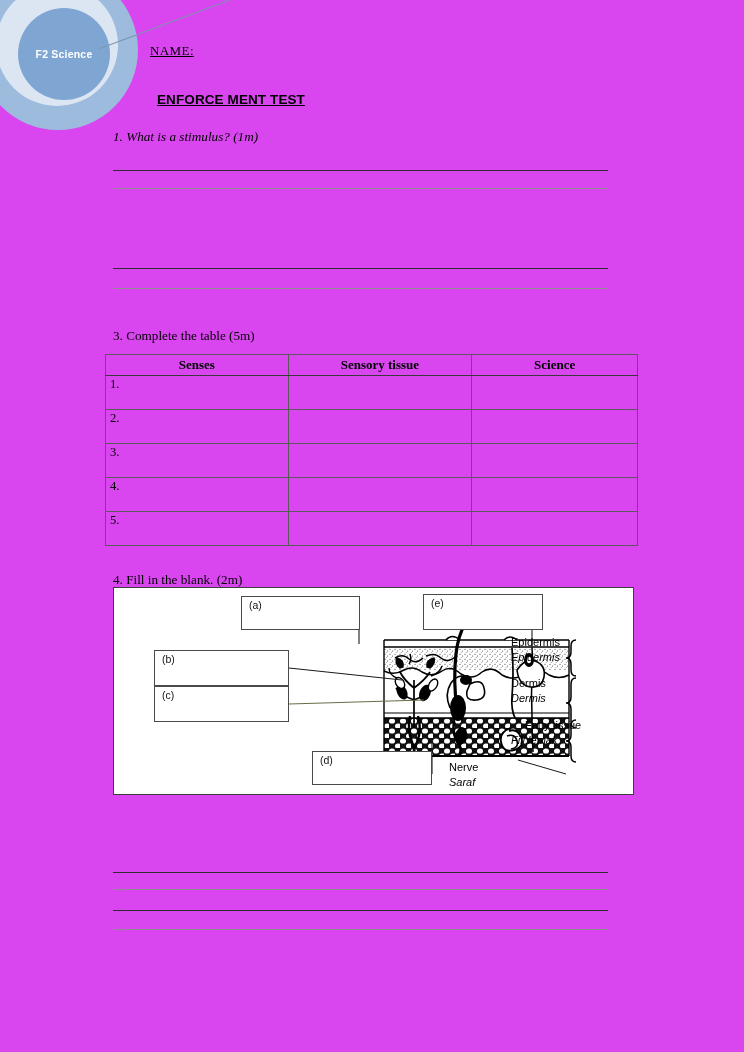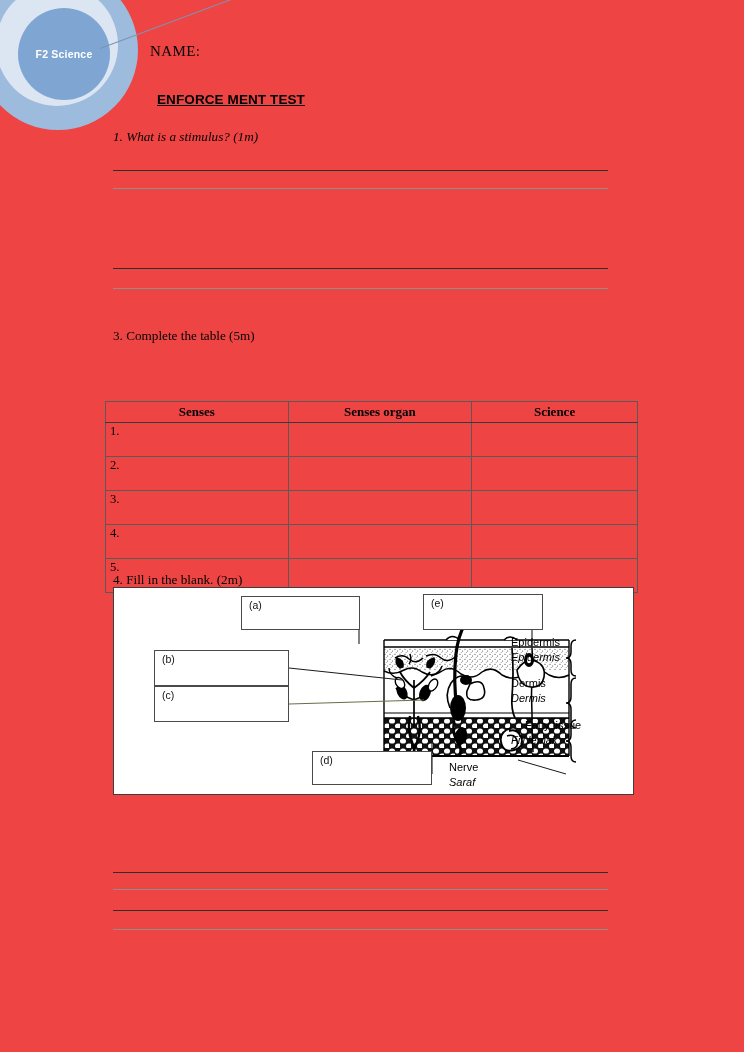--- a/index.html
+++ b/index.html
@@ -9,21 +9,21 @@
   }
   body {
     font-family: "Liberation Serif", serif;
     color: #000000;
   }
   .page {
     position: relative;
     width: 744px;
     height: 1052px;
     overflow: hidden;
-    background: #ef4444;
+    background: #d946ef;
   }
 
   
   .logo {
     position: absolute;
     left: -22px;
     top: -30px;
     width: 160px;
     height: 160px;
   }
@@ -70,22 +70,23 @@
     background: #7d92b3;
     transform: rotate(-20.5deg);
     transform-origin: left center;
   }
 
   
   .name-field {
     position: absolute;
     left: 150px;
     top: 43px;
-    font-size: 15px;
+    font-size: 13px;
     letter-spacing: .4px;
+    text-decoration: underline;
   }
   .doc-title {
     position: absolute;
     left: 113px;
     top: 92px;
     font-family: "Liberation Sans", sans-serif;
     font-size: 13.5px;
     font-weight: bold;
     text-decoration: underline;
     letter-spacing: .1px;
@@ -113,21 +114,20 @@
   .ansline.light { border-top-color: #8e8e8e; }
 
   
   .tbl {
     position: absolute;
     left: 105px;
     top: 354px;
     width: 533px;
     border-collapse: collapse;
     font-size: 12.6px;
-    margin-top: 47px;
   }
   .tbl td, .tbl th {
     border: 1px solid #5a5a5a;
     padding: 0;
   }
   .tbl thead th {
     height: 20px;
     text-align: center;
     font-weight: bold;
     font-size: 13px;
@@ -211,21 +211,21 @@
 
   <div class="ansline" style="top:268px;"></div>
   <div class="ansline light" style="top:288px;"></div>
 
   <div class="q q3">3. Complete the table (5m)</div>
 
   <table class="tbl">
     <thead>
       <tr>
         <th class="col-a">Senses</th>
-        <th class="col-b">Senses organ</th>
+        <th class="col-b">Sensory tissue</th>
         <th class="col-c">Science</th>
       </tr>
     </thead>
     <tbody>
       <tr>
         <td class="numcell">1.</td>
         <td></td>
         <td></td>
       </tr>
       <tr>

